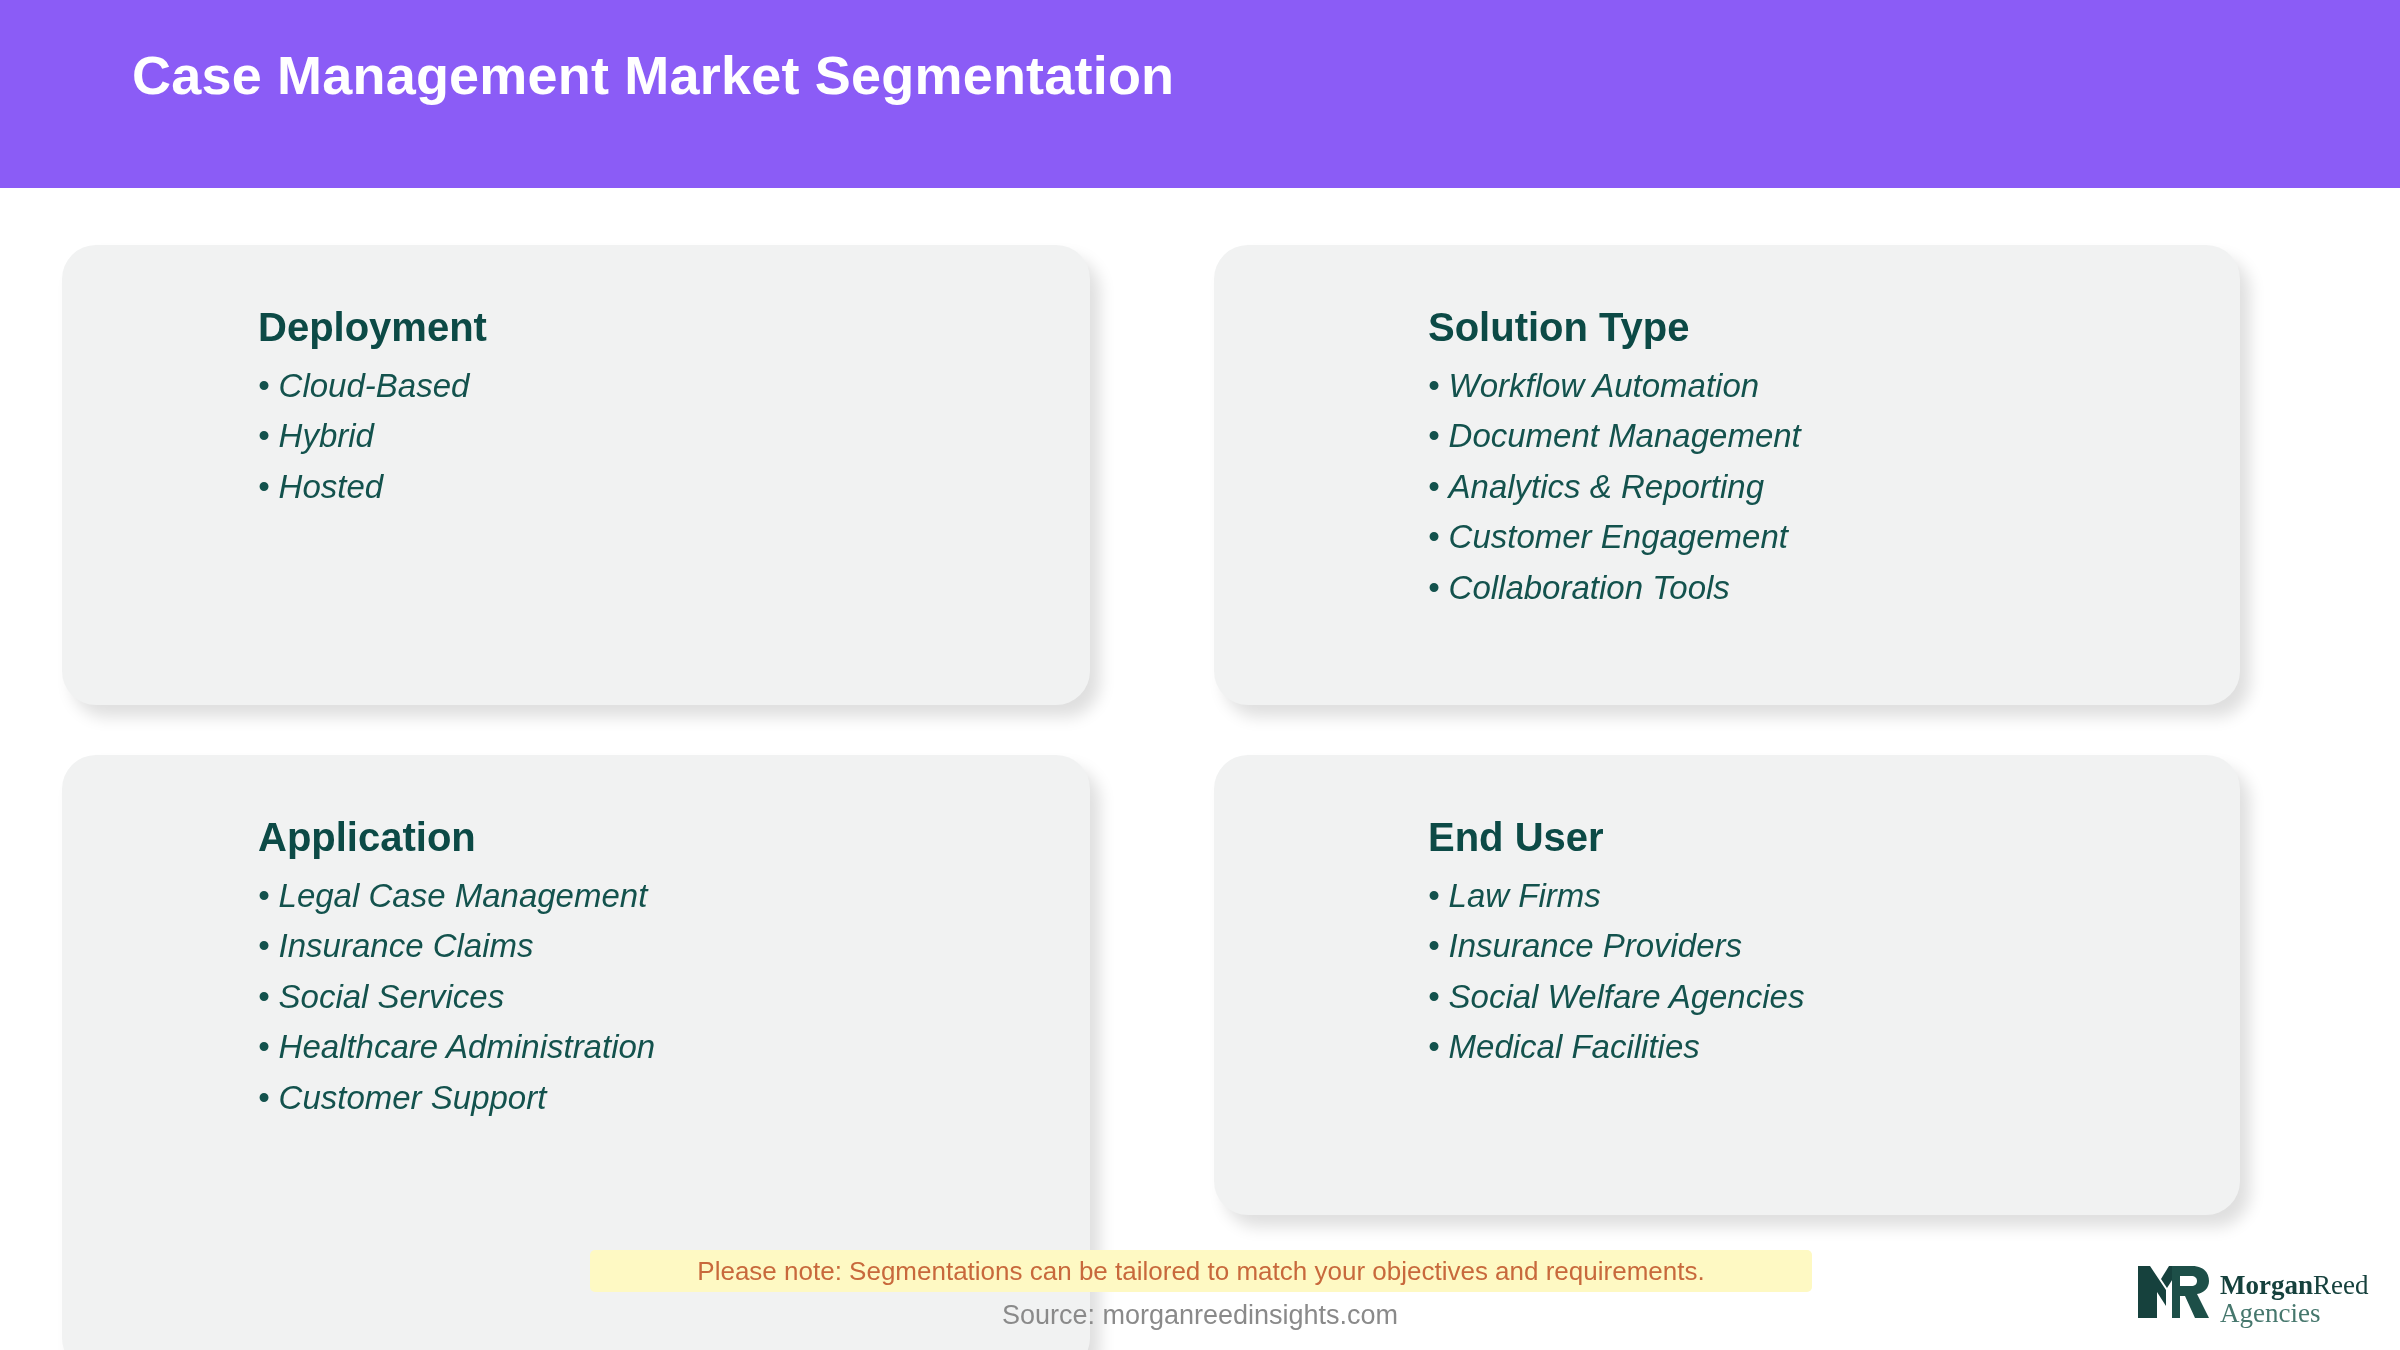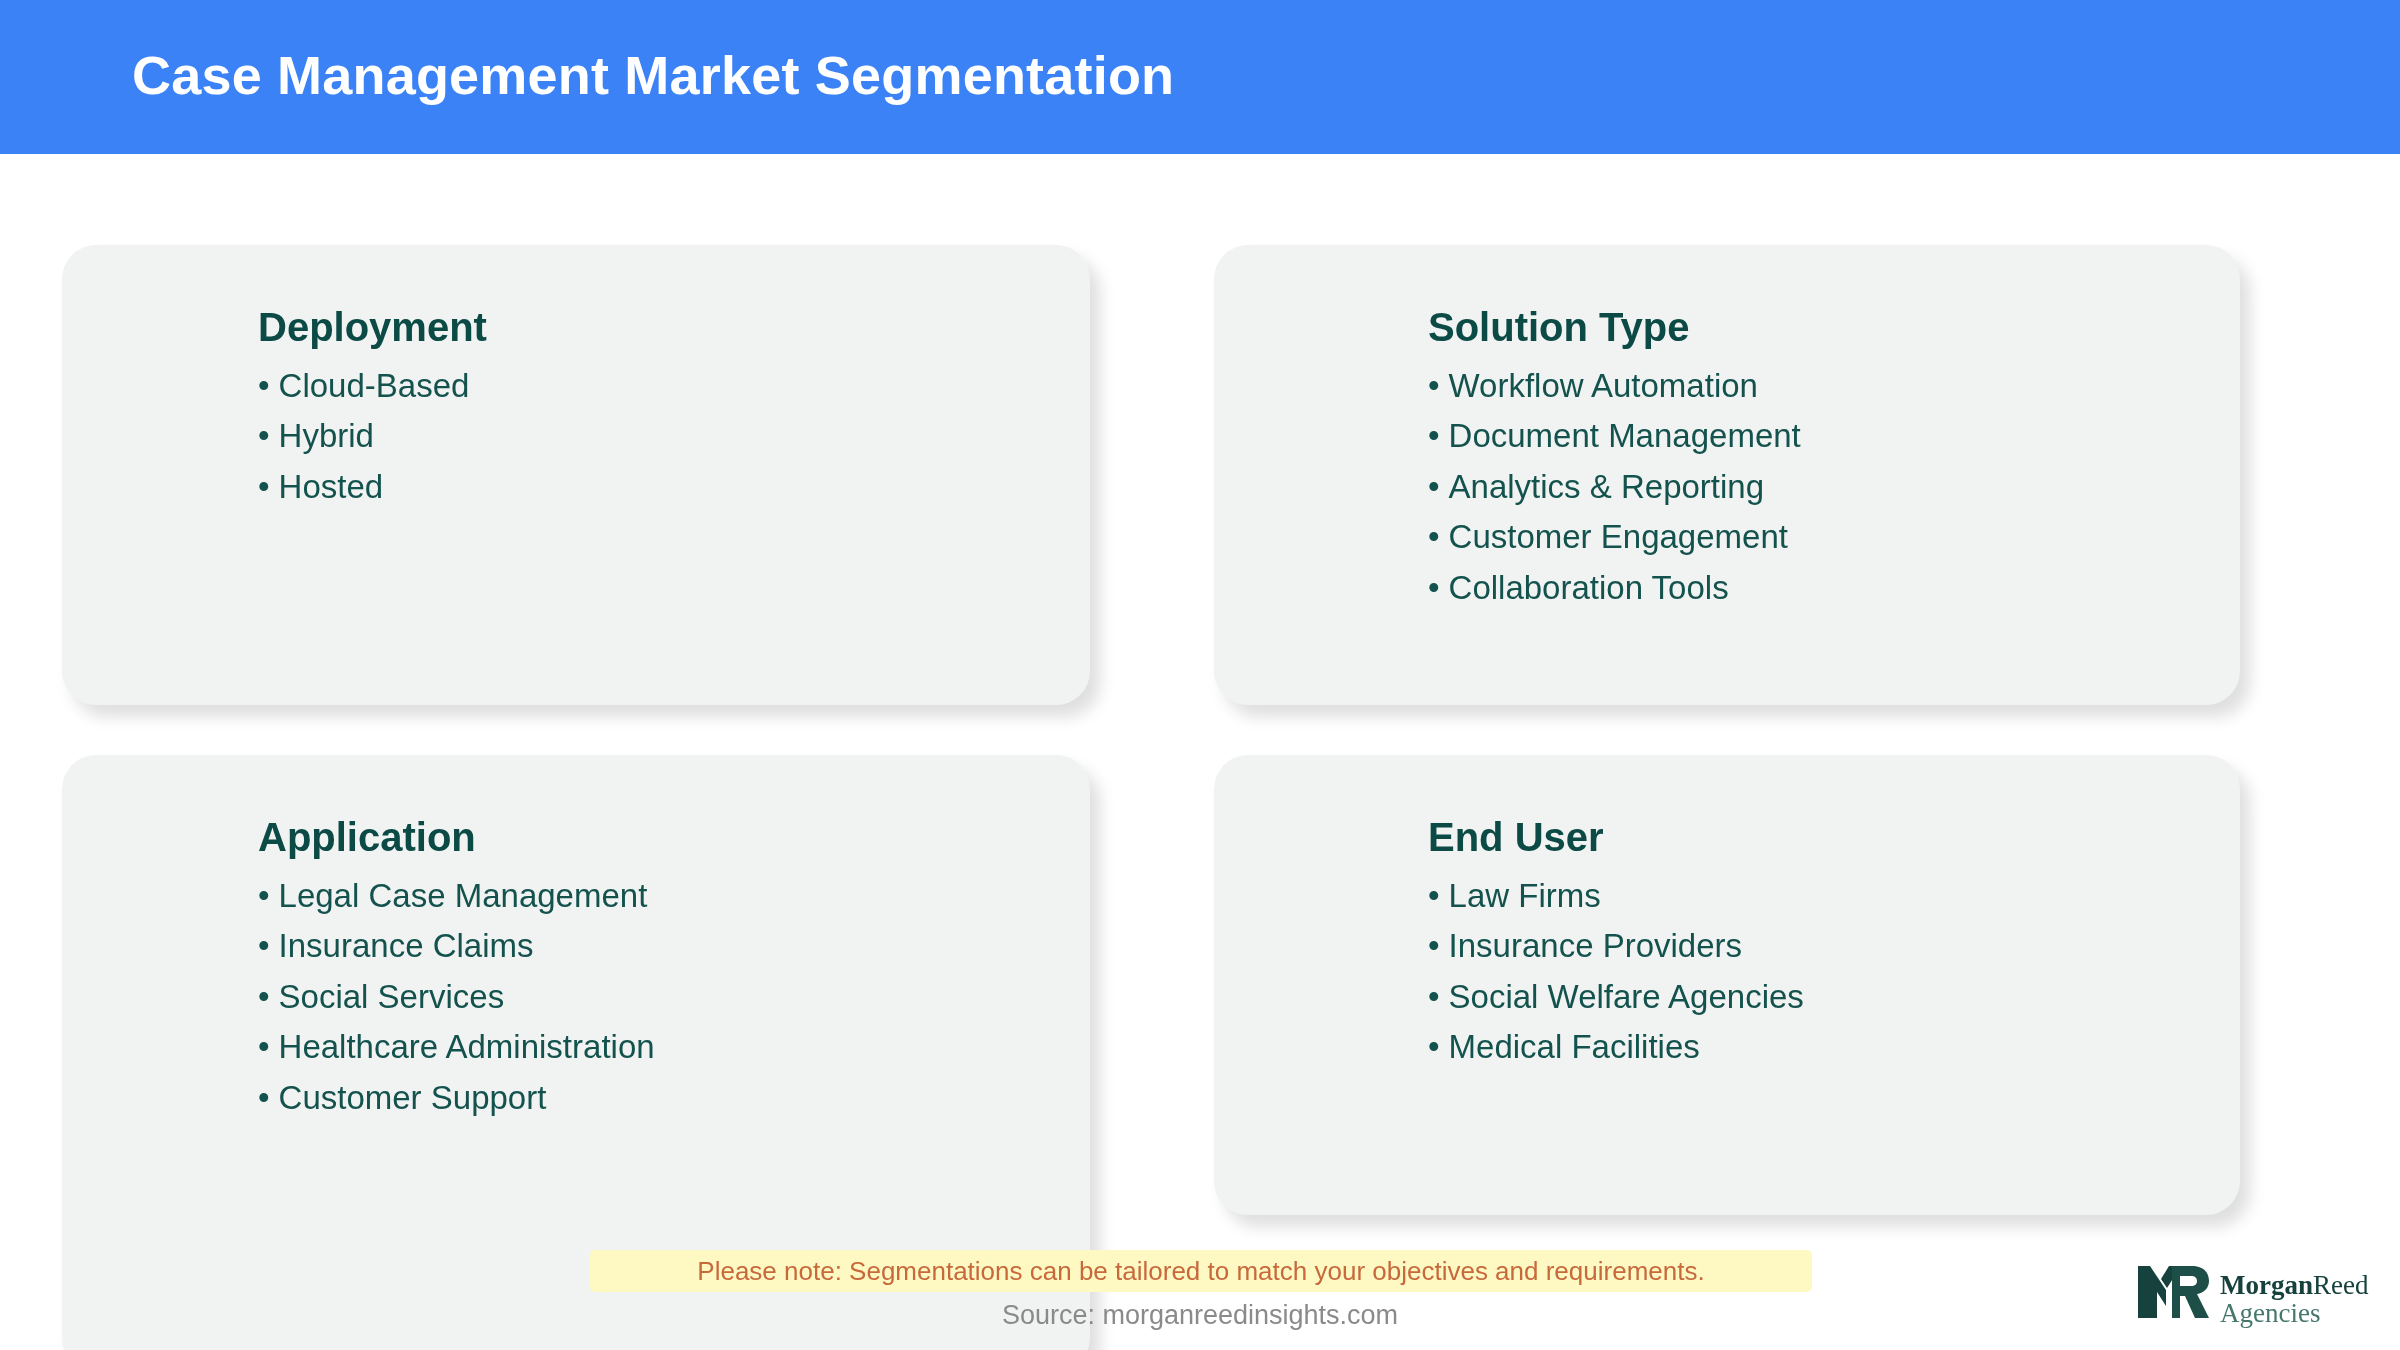--- a/index.html
+++ b/index.html
@@ -14,22 +14,22 @@
     overflow: hidden;
     position: relative;
   }
 
   
   #header-bar {
     position: absolute;
     left: 0;
     top: 0;
     width: 2400px;
-    height: 154px;
-    background: #3b82f6;
+    height: 188px;
+    background: #8b5cf6;
     box-sizing: border-box;
   }
   #header-title {
     position: absolute;
     left: 132px;
     top: 44px;
     font-size: 54px;
     font-weight: 700;
     color: #ffffff;
     letter-spacing: 0.2px;
@@ -74,20 +74,21 @@
     font-weight: 700;
     color: #0c4a46;
     line-height: 1.0;
     margin: 0 0 14px 0;
     white-space: nowrap;
   }
   .card-list {
     list-style: none;
     margin: 0;
     padding: 0;
+    font-style: italic;
   }
   .card-list li {
     font-size: 33px;
     font-weight: 400;
     color: #13524d;
     line-height: 1.53;
     white-space: nowrap;
   }
   .card-list li .bullet {
     display: inline-block;

